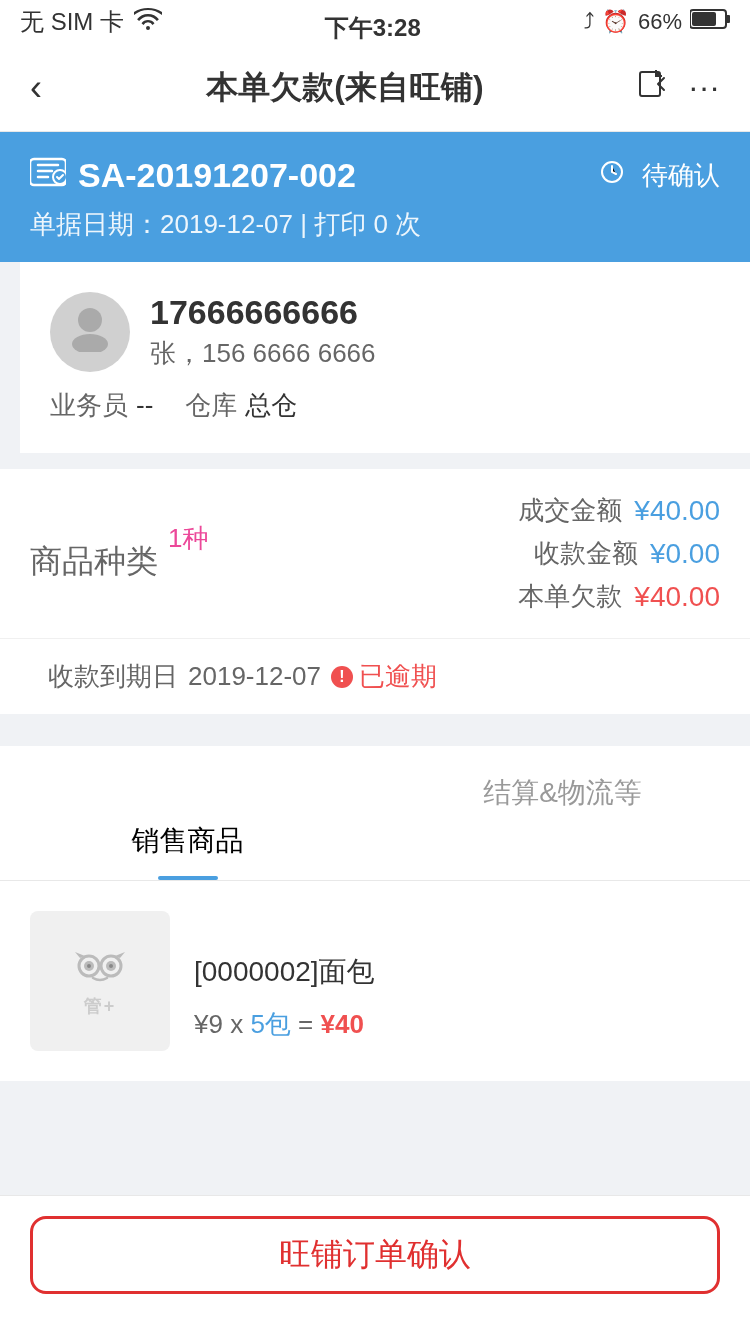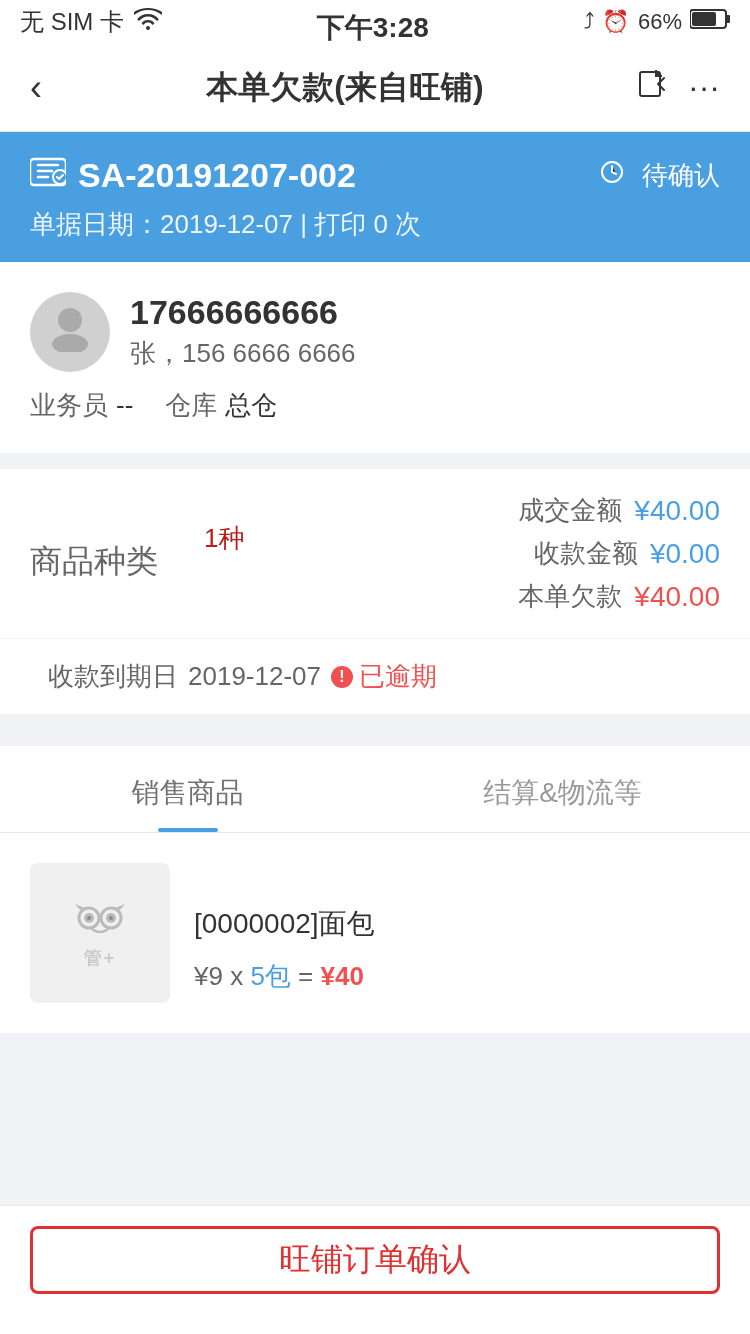--- a/index.html
+++ b/index.html
@@ -19,21 +19,21 @@
       height: 44px;
       background: #fff;
       display: flex;
       align-items: center;
       justify-content: space-between;
       padding: 0 20px;
       font-size: 24px;
       font-weight: 500;
     }
     .status-left { display: flex; align-items: center; gap: 10px; }
-    .status-center { font-size: 28px; font-weight: 600; margin-top: 12px; }
+    .status-center { font-size: 24px; font-weight: 600; margin-top: 12px; }
     .status-right { display: flex; align-items: center; gap: 8px; font-size: 22px; }
 
     
     .nav-bar {
       width: 750px;
       height: 88px;
       background: #fff;
       display: flex;
       align-items: center;
       justify-content: space-between;
@@ -96,20 +96,21 @@
     .order-date {
       font-size: 26px;
       color: rgba(255,255,255,0.9);
     }
 
     
     .customer-section {
       background: #fff;
       padding: 30px;
       margin-top: 0;
+      margin-left: 20px;
     }
     .customer-row {
       display: flex;
       align-items: center;
       gap: 20px;
       margin-bottom: 16px;
     }
     .avatar {
       width: 80px;
       height: 80px;
@@ -163,21 +164,21 @@
       justify-content: space-between;
     }
     .summary-left {
       display: flex;
       align-items: center;
       gap: 10px;
       font-size: 26px;
       color: #666;
     }
     .summary-label { color: #666; font-size: 32px; margin-top: 47px; }
-    .summary-value { color: #b91c1c; font-size: 26px; margin-left: 36px; }
+    .summary-value { color: #ec4899; font-size: 26px; }
     .summary-right {
       display: flex;
       flex-direction: column;
       align-items: flex-end;
       gap: 8px;
     }
     .amount-row {
       display: flex;
       align-items: center;
       gap: 12px;
@@ -231,21 +232,22 @@
     .tab-item {
       flex: 1;
       text-align: center;
       padding: 28px 0 20px;
       font-size: 28px;
       color: #999;
       position: relative;
       cursor: pointer;
     }
     .tab-item.active {
-      color: #737373;
+      color: #000000;
+      margin-top: 48px;
     }
     .tab-item.active::after {
       content: '';
       position: absolute;
       bottom: 0;
       left: 50%;
       transform: translateX(-50%);
       width: 60px;
       height: 4px;
       background: #4a9fe0;
@@ -310,23 +312,23 @@
       position: fixed;
       bottom: 0;
       left: 0;
       width: 750px;
       background: #fff;
       padding: 20px 30px 40px;
       border-top: 1px solid #e8e8e8;
     }
     .confirm-btn {
       width: 100%;
-      height: 68px;
+      height: 78px;
       border: 3px solid #e03030;
-      border-radius: 8px;
+      border-radius: 16px;
       background: #fff;
       color: #e03030;
       font-size: 32px;
       font-weight: 500;
       cursor: pointer;
       display: flex;
       align-items: center;
       justify-content: center;
     }
   </style>

